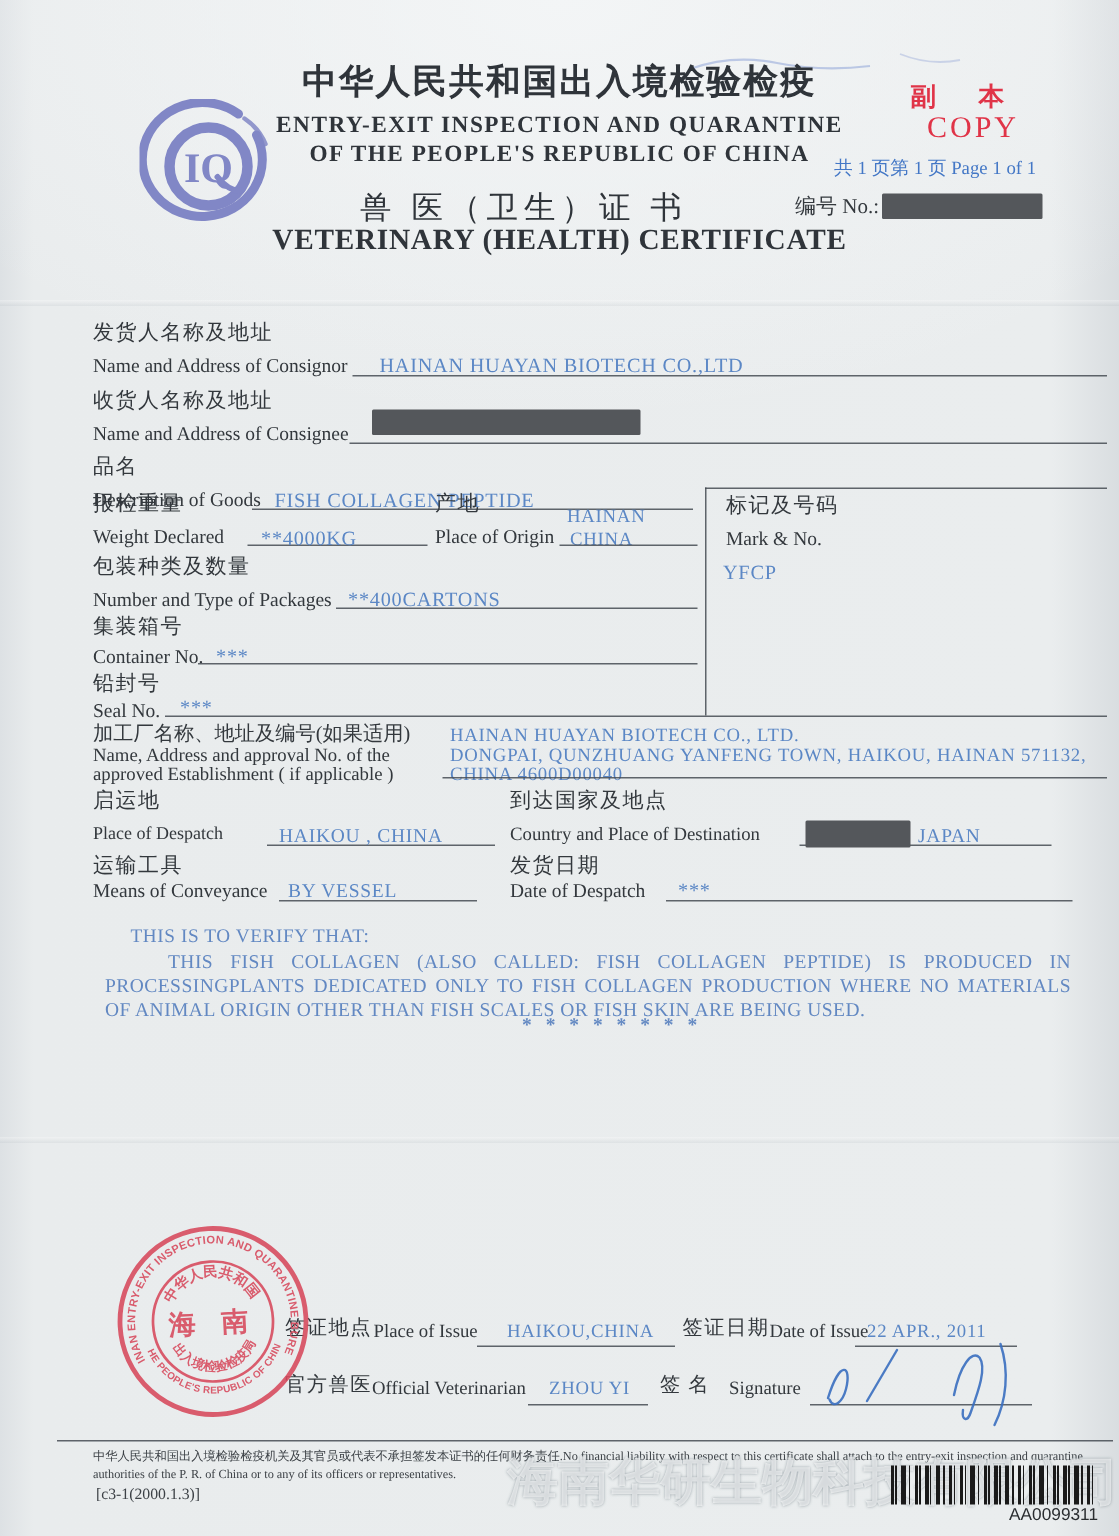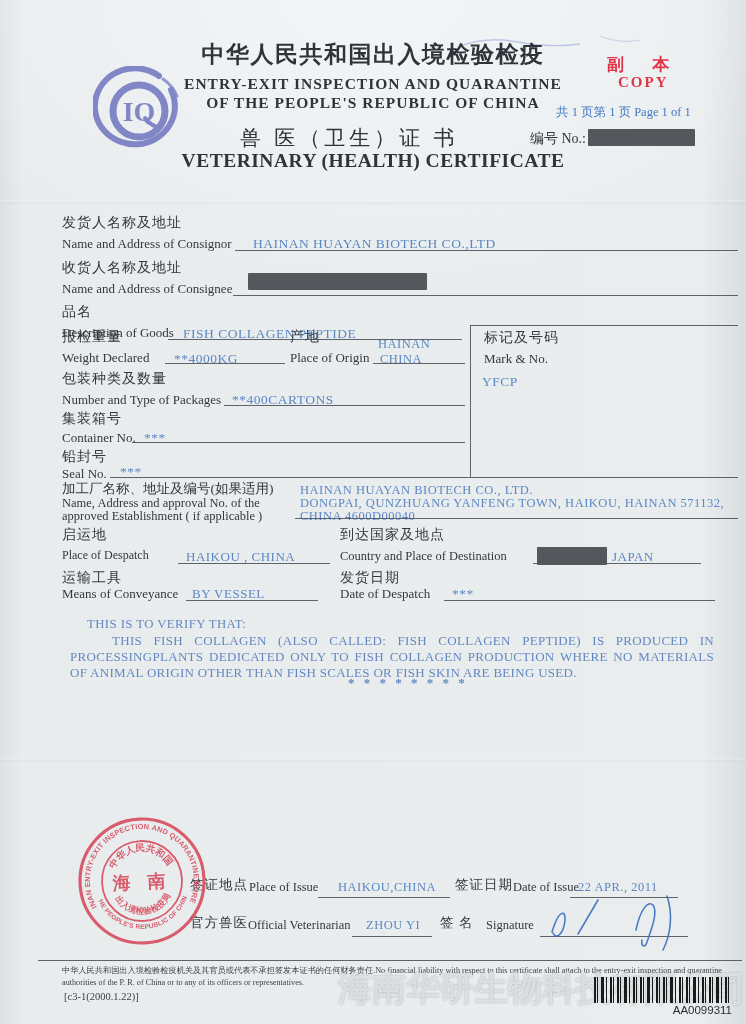--- a/index.html
+++ b/index.html
@@ -46,21 +46,21 @@
   <svg style="position:absolute;left:450px;top:26px" width="240" height="34" viewBox="0 0 240 34">
     <path d="M 10,20 q 28,-10 58,-4 t 62,2" stroke="rgba(90,120,200,.35)" stroke-width="1.4" fill="none"></path>
     <path d="M 150,10 q 20,8 40,4" stroke="rgba(90,120,200,.25)" stroke-width="1.2" fill="none"></path>
   </svg>
 
   <div class="t" style="left:0;top:75px;width:746px;text-align:center;font-size:15.5px;font-weight:bold;letter-spacing:1px;color:#2f343a">ENTRY-EXIT INSPECTION AND QUARANTINE</div>
   <div class="t cn" style="left:0;top:42px;width:746px;text-align:center;font-size:23px;font-weight:bold;letter-spacing:1.5px;color:#2f343a">中华人民共和国出入境检验检疫</div>
   <div class="t" style="left:0;top:94px;width:746px;text-align:center;font-size:15.5px;font-weight:bold;letter-spacing:1px;color:#2f343a">OF THE PEOPLE'S REPUBLIC OF CHINA</div>
 
   <div class="t red" style="left:607px;top:55px;font-size:17px;font-weight:bold;letter-spacing:12px">副 本</div>
-  <div class="t red" style="left:618px;top:74px;font-size:15px;font-weight:bold;letter-spacing:2px">COPY</div>
+  <div class="t red" style="left:618px;top:74px;font-size:20px;font-weight:normal;letter-spacing:2px">COPY</div>
   <div class="t blueinfo" style="left:556px;top:105px;font-size:12.5px">共 1 页第 1 页 Page 1 of 1</div>
 
   <div class="t cn" style="left:240px;top:126px;font-size:21px;font-weight:normal;letter-spacing:4px;color:#2f343a">兽 医（卫生）证 书</div>
   <div class="t" style="left:530px;top:131px;font-size:14px">编号 No.:</div>
   <div class="redact" style="left:588px;top:129px;width:107px;height:17px"></div>
   <div class="t" style="left:0;top:150px;width:746px;text-align:center;font-size:19.5px;font-weight:bold;letter-spacing:.5px;color:#2f343a">VETERINARY (HEALTH) CERTIFICATE</div>
 
   <div class="t cn" style="left:62px;top:215px">发货人名称及地址</div>
   <div class="t en" style="left:62px;top:237px;font-size:13px">Name and Address of Consignor</div>
   <div class="ln" style="left:235px;top:250px;width:503px"></div>
@@ -190,21 +190,21 @@
       <text font-size="8.5" font-weight="bold">
         <textPath href="#arcInnerBottom" startOffset="50%" text-anchor="middle">出入境检验检疫局</textPath>
       </text>
       <text x="85" y="92" text-anchor="middle" font-size="18" font-weight="bold" letter-spacing="6">海 南</text>
     </g>
   </svg>
 
   <div class="ln" style="left:38px;top:960px;width:704px;border-bottom-width:1.5px"></div>
   <div class="t" style="left:62px;top:966px;width:680px;font-size:8.2px;overflow:hidden;color:#3c4146">中华人民共和国出入境检验检疫机关及其官员或代表不承担签发本证书的任何财务责任.No financial liability with respect to this certificate shall attach to the entry-exit inspection and quarantine</div>
   <div class="t" style="left:62px;top:978px;font-size:8.2px;color:#3c4146">authorities of the P. R. of China or to any of its officers or representatives.</div>
-  <div class="t" style="left:64px;top:991px;font-size:10.5px;color:#3c4146">[c3-1(2000.1.22)]</div>
+  <div class="t" style="left:64px;top:991px;font-size:10.5px;color:#3c4146">[c3-1(2000.1.3)]</div>
 
   <div class="t" style="left:338px;top:969px;font-size:34px;font-weight:bold;letter-spacing:0;
               color:rgba(255,255,255,.6);text-shadow:0 0 2px rgba(140,150,158,.85)">海南华研生物科技有限公司</div>
 
   <div style="position:absolute;left:594px;top:977px;width:138px;height:26px;background:
        repeating-linear-gradient(90deg,#1a1a1a 0px,#1a1a1a 2px,transparent 2px,transparent 3px,
        #1a1a1a 3px,#1a1a1a 4px,transparent 4px,transparent 7px,
        #1a1a1a 7px,#1a1a1a 10px,transparent 10px,transparent 12px,
        #1a1a1a 12px,#1a1a1a 13px,transparent 13px,transparent 16px,
        #1a1a1a 16px,#1a1a1a 18px,transparent 18px,transparent 19px,

